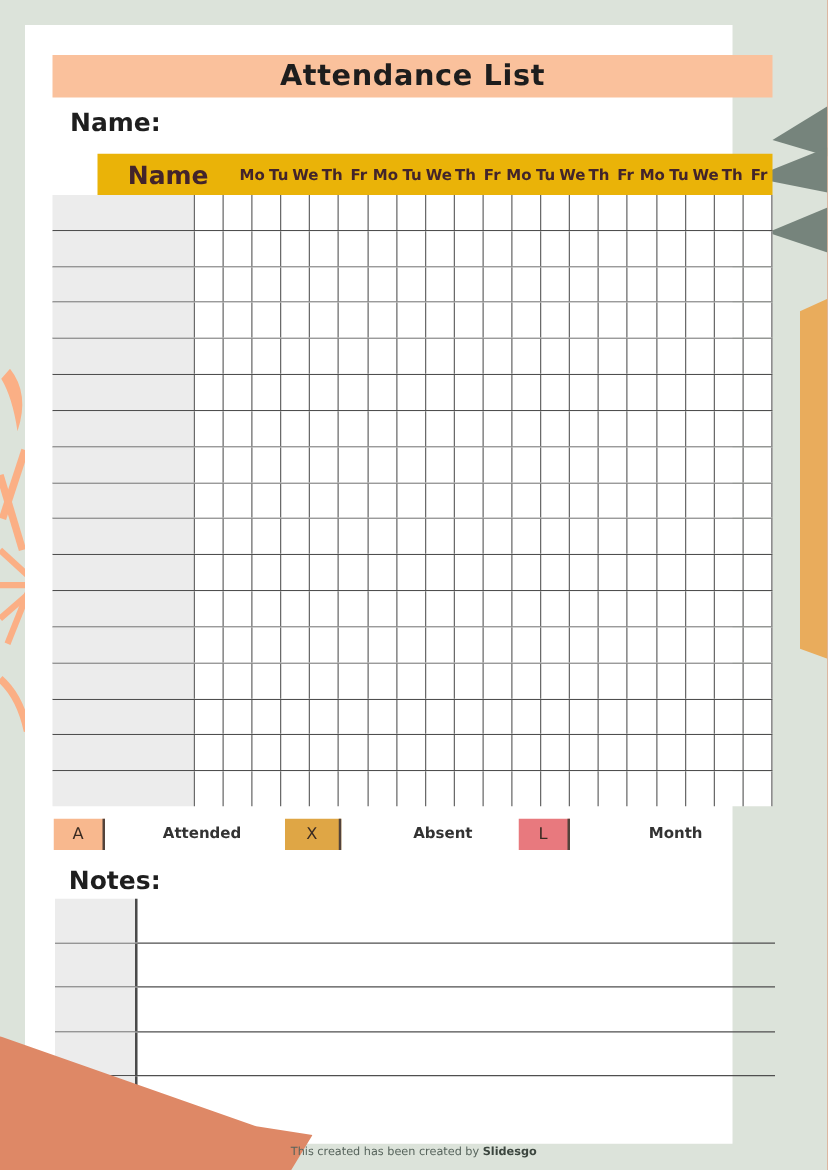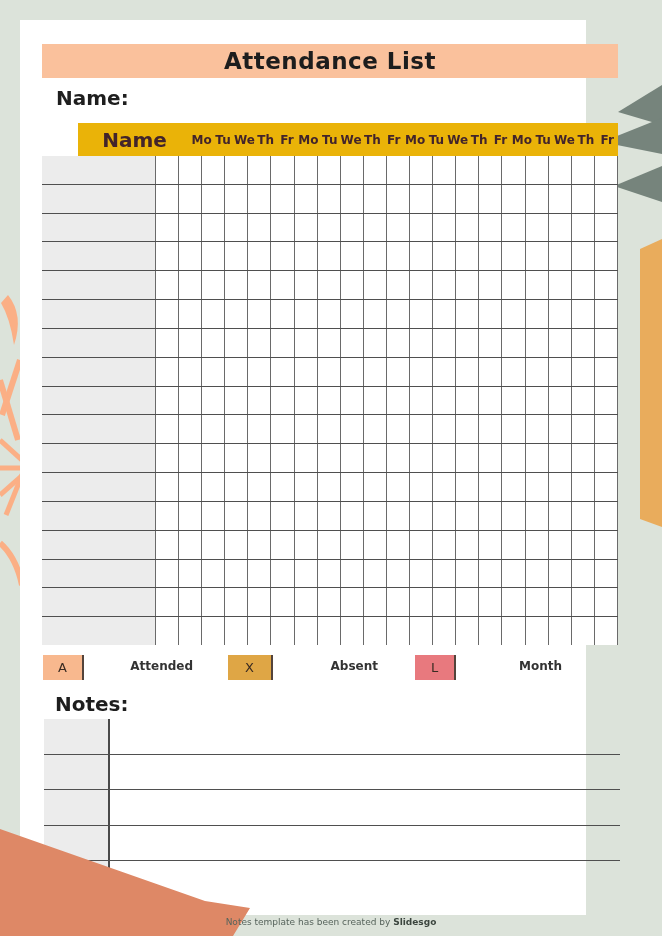--- a/index.html
+++ b/index.html
@@ -569,14 +569,14 @@
         <div class="notes-stub"></div>
         <div class="notes-line"></div>
       </div>
     </div>
 
 </div>
 
 <div id="terracotta" class="deco"></div>
 
 <div id="footer">
-  <span>Notes template has been created by </span><b>Slidesgo</b>
+  <span>This created has been created by </span><b>Slidesgo</b>
 </div>
 
 </body></html>

